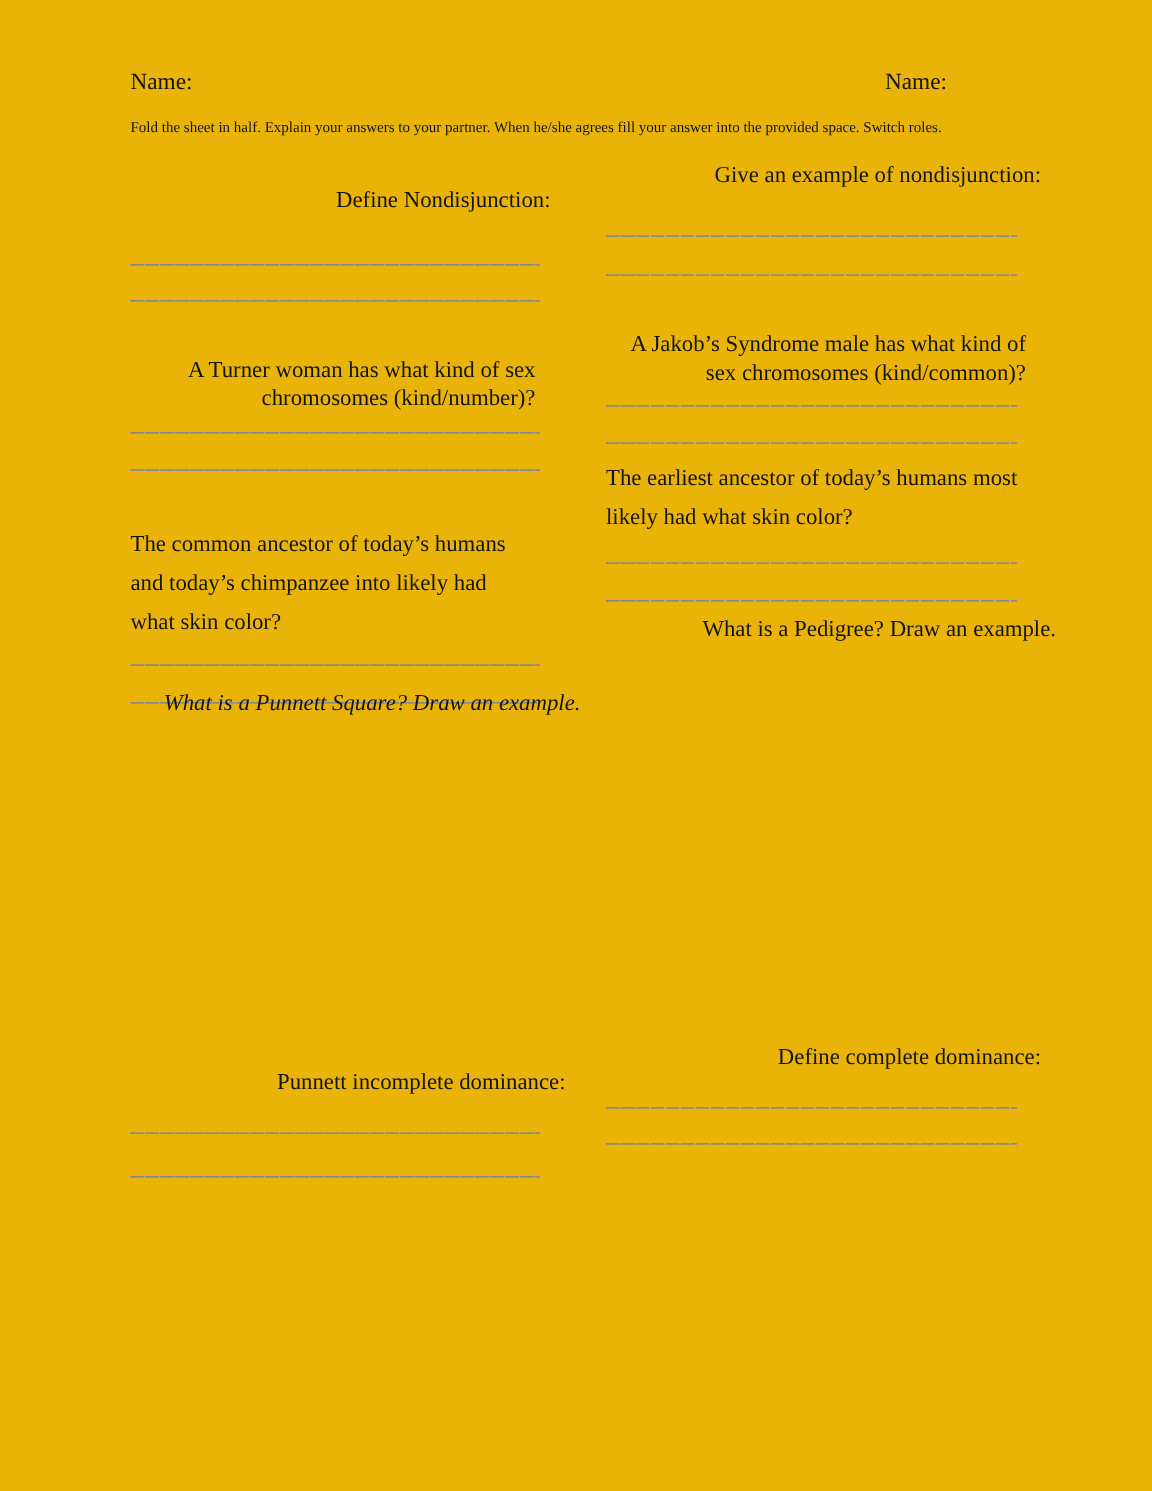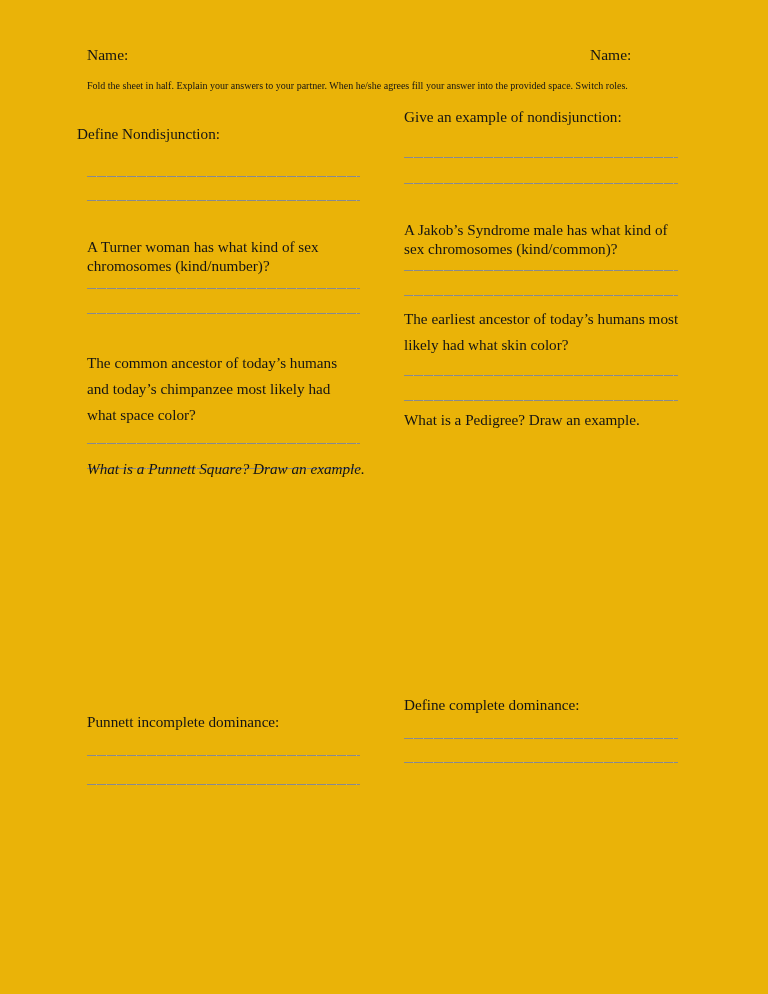--- a/index.html
+++ b/index.html
@@ -32,20 +32,21 @@
     line-height: 1.25;
   }
   .instructions {
     font-size: 10px;
     line-height: 1.32;
     width: 590px;
   }
   .q {
     font-size: 15.2px;
     line-height: 1.22;
+    text-align: right;
   }
   .q-wide {
     font-size: 15.2px;
     line-height: 1.72;
     font-family: Liberation Serif, serif;
   }
   
   .rule {
     position: absolute;
     height: 1px;
@@ -68,21 +69,21 @@
   <div class="tx instructions" style="left:87px; top:79px;">Fold the sheet in half. Explain your answers to your partner. When he/she agrees fill your answer into the provided space. Switch roles.</div>
 
   <div class="tx q" style="left:77px; top:125px; width:290px;">Define Nondisjunction:</div>
   <div class="rule" style="left:87px; top:176px; width:273px;"></div>
   <div class="rule" style="left:87px; top:200px; width:273px;"></div>
 
   <div class="tx q" style="left:87px; top:238px; width:270px;">A Turner woman has what kind of sex chromosomes (kind/number)?</div>
   <div class="rule" style="left:87px; top:288px; width:273px;"></div>
   <div class="rule" style="left:87px; top:313px; width:273px;"></div>
 
-  <div class="tx q-wide" style="left:87px; top:350px; width:262px;">The common ancestor of today’s humans and today’s chimpanzee most likely had what space color?</div>
+  <div class="tx q-wide" style="left:87px; top:350px; width:262px;">The common ancestor of today’s humans and today’s chimpanzee into likely had what skin color?</div>
   <div class="rule" style="left:87px; top:443px; width:273px;"></div>
   <div class="rule" style="left:87px; top:468px; width:273px;"></div>
 
   <div class="tx q" style="left:87px; top:460px; width:300px;font-style:italic;">What is a Punnett Square? Draw an example.</div>
   <div style="position:absolute; left:87px; top:505px; width:290px; height:200px;"></div>
 
   <div class="tx q" style="left:87px; top:713px; width:290px;">Punnett incomplete dominance:</div>
   <div class="rule" style="left:87px; top:755px; width:273px;"></div>
   <div class="rule" style="left:87px; top:784px; width:273px;"></div>
 

